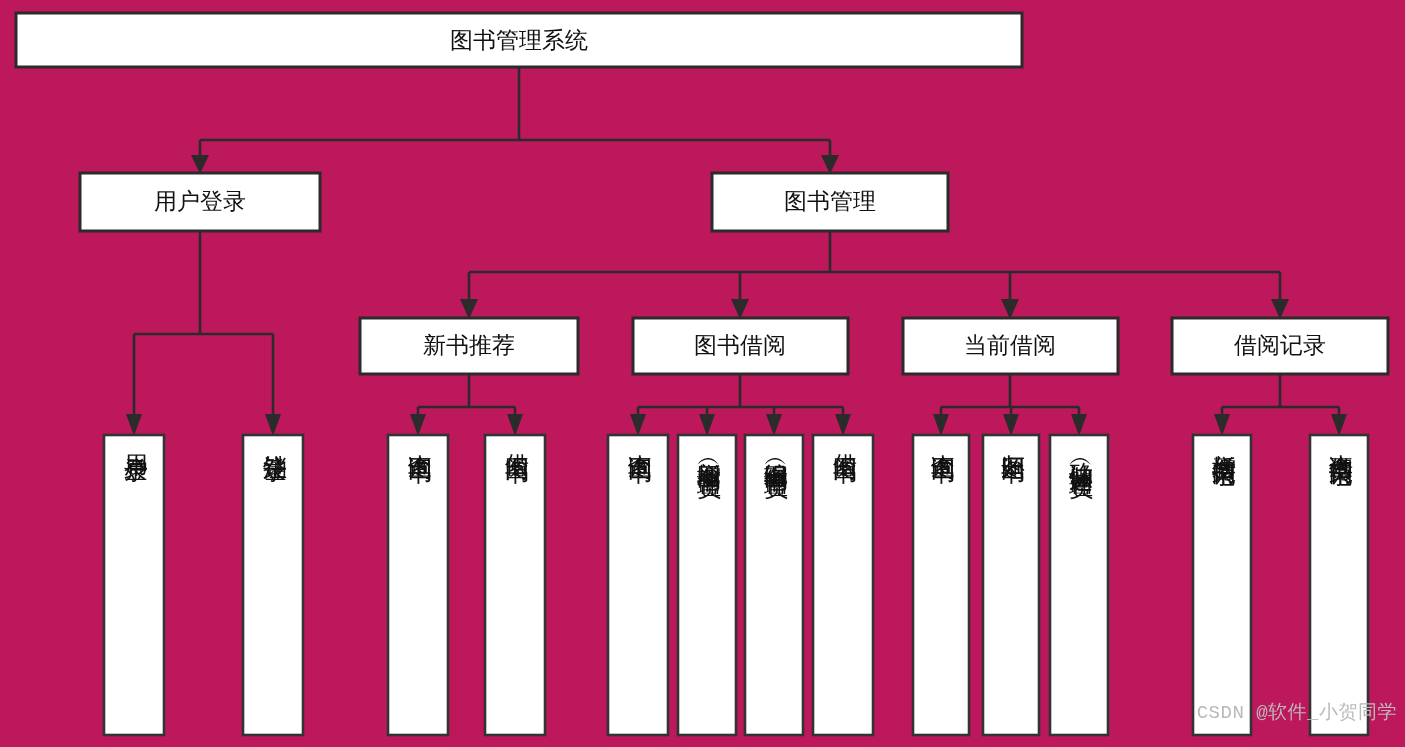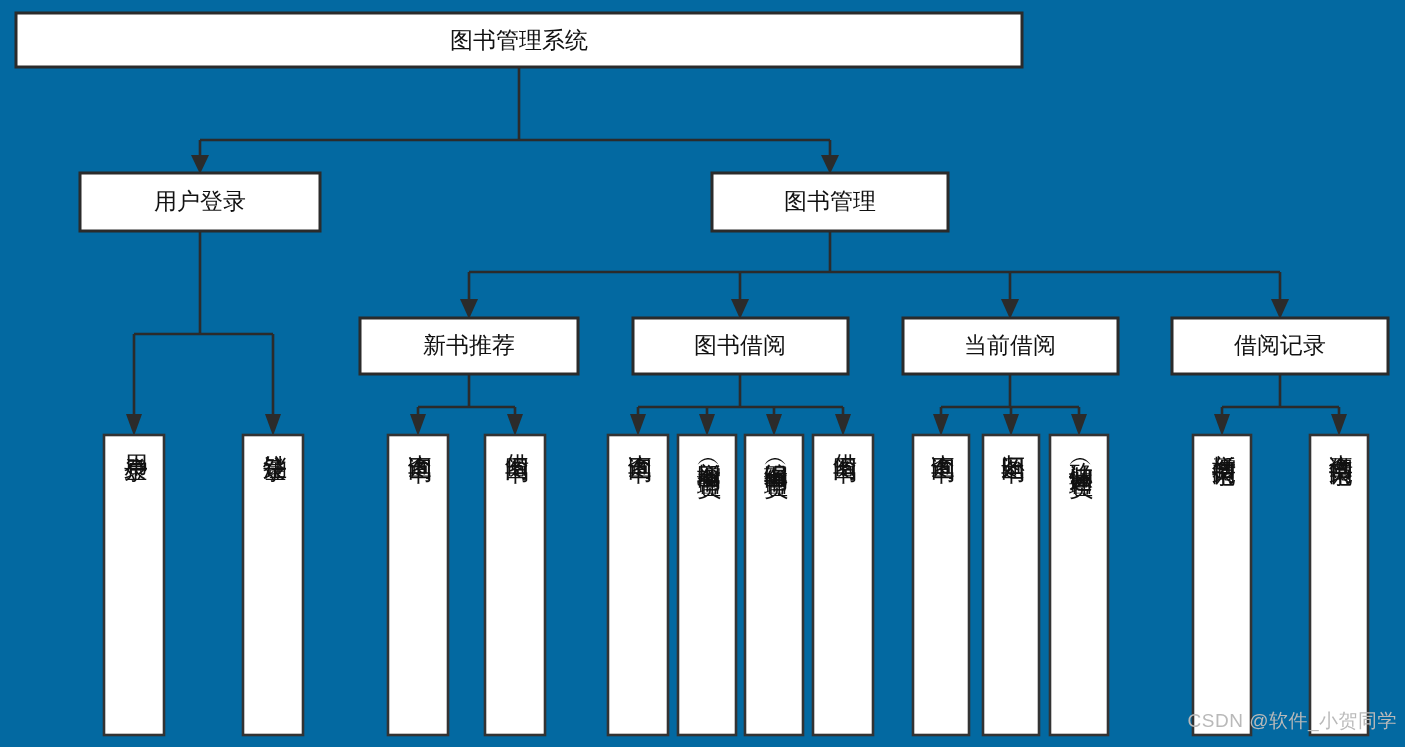--- a/index.html
+++ b/index.html
@@ -10,21 +10,21 @@
   body {
     width: 1405px;
     height: 747px;
     font-family: "Liberation Sans", "DejaVu Sans", sans-serif;
     overflow: hidden;
   }
   #diagram-root {
     position: relative;
     width: 1405px;
     height: 747px;
-    background: #0369a1;
+    background: #be185d;
   }
   svg.diagram {
     position: absolute;
     left: 0;
     top: 0;
     width: 1405px;
     height: 747px;
   }
   .node-box {
     fill: #ffffff;
@@ -64,22 +64,22 @@
     font-size: 24px;
     line-height: 1.12;
     color: #111111;
     letter-spacing: 2px;
     white-space: nowrap;
     pointer-events: none;
   }
   .watermark {
     position: absolute;
     right: 8px;
-    bottom: 13px;
-    font-family: Liberation Sans, sans-serif;
+    bottom: 22px;
+    font-family: Liberation Mono, monospace;
     font-size: 19px;
     color: #b9b9b9;
     white-space: nowrap;
     letter-spacing: 0.5px;
     margin-left: 10px;
   }
 </style>
 </head>
 <body>
 

